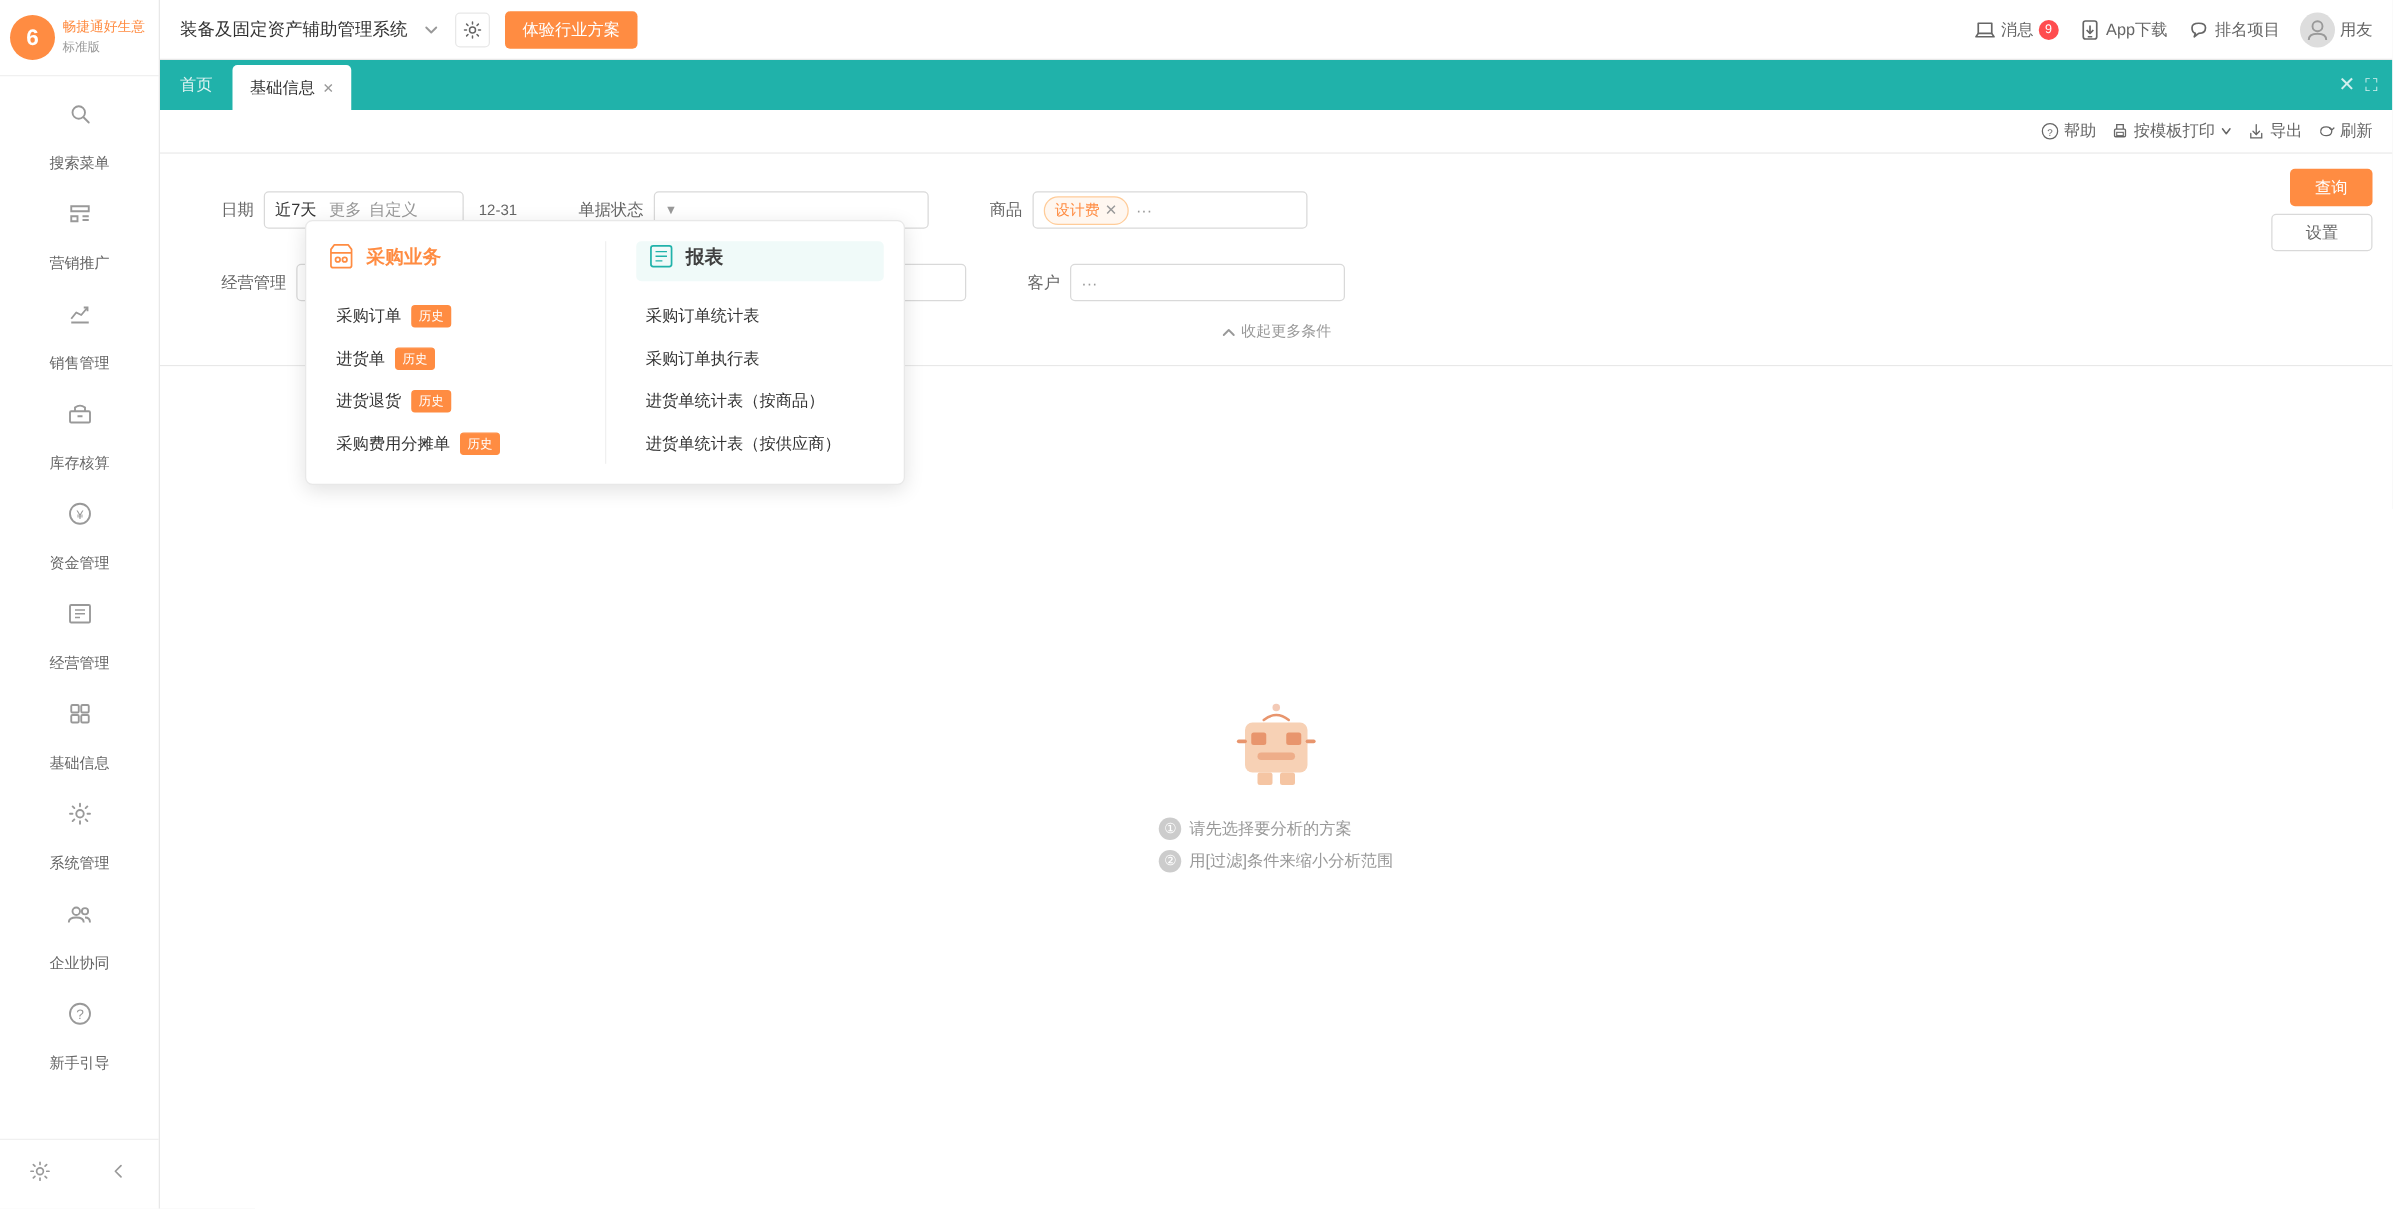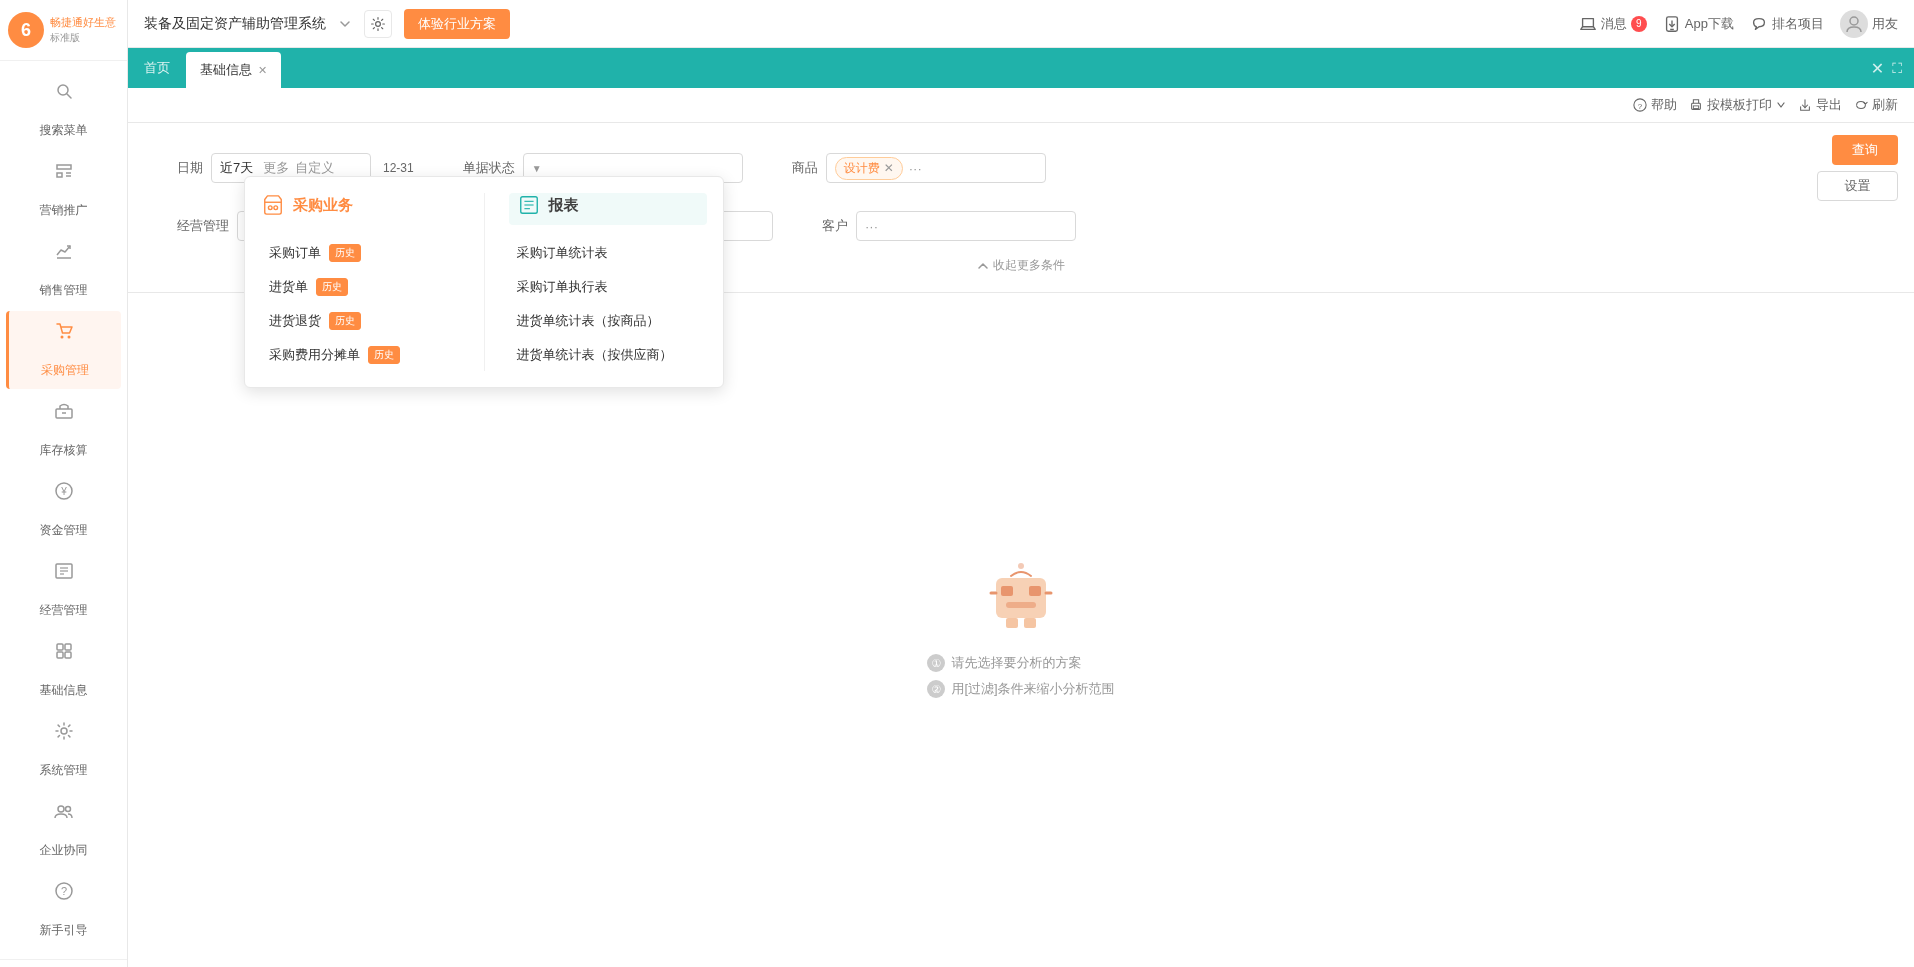--- a/index.html
+++ b/index.html
@@ -131,30 +131,20 @@
       </div>
       <div class="nav-item">
         <span class="nav-icon">
           <svg width="20" height="20" viewBox="0 0 20 20">
               <polyline points="3,14 7,9 11,11 16,5" fill="none" stroke="#999" stroke-width="1.5" stroke-linejoin="round"></polyline>
               <polyline points="13,5 16,5 16,8" fill="none" stroke="#999" stroke-width="1.5"></polyline>
               <line x1="3" y1="17" x2="17" y2="17" stroke="#999" stroke-width="1.5"></line>
             </svg>
         </span>
         <span>销售管理</span>
-      </div>
-      <div class="nav-item active" style="background:#fff5f0; color:#ff8c42; border-left: 3px solid #ff8c42;">
-        <span class="nav-icon">
-          <svg width="20" height="20" viewBox="0 0 20 20">
-              <circle cx="7" cy="16" r="1.5" fill="#ff8c42"></circle>
-              <circle cx="14" cy="16" r="1.5" fill="#ff8c42"></circle>
-              <path d="M2 3 L5 3 L7.5 12 L14.5 12 L17 6 L6 6" fill="none" stroke="#ff8c42" stroke-width="1.5" stroke-linecap="round" stroke-linejoin="round"></path>
-            </svg>
-        </span>
-        <span style="color:#ff8c42;">采购管理</span>
       </div>
       <div class="nav-item">
         <span class="nav-icon">
           <svg width="20" height="20" viewBox="0 0 20 20">
               <rect x="2" y="8" width="16" height="9" rx="1" fill="none" stroke="#999" stroke-width="1.5"></rect>
               <path d="M6 8 L6 5 Q10 2 14 5 L14 8" fill="none" stroke="#999" stroke-width="1.5"></path>
               <line x1="8" y1="12" x2="12" y2="12" stroke="#999" stroke-width="1.5"></line>
             </svg>
         </span>
         <span>库存核算</span>

